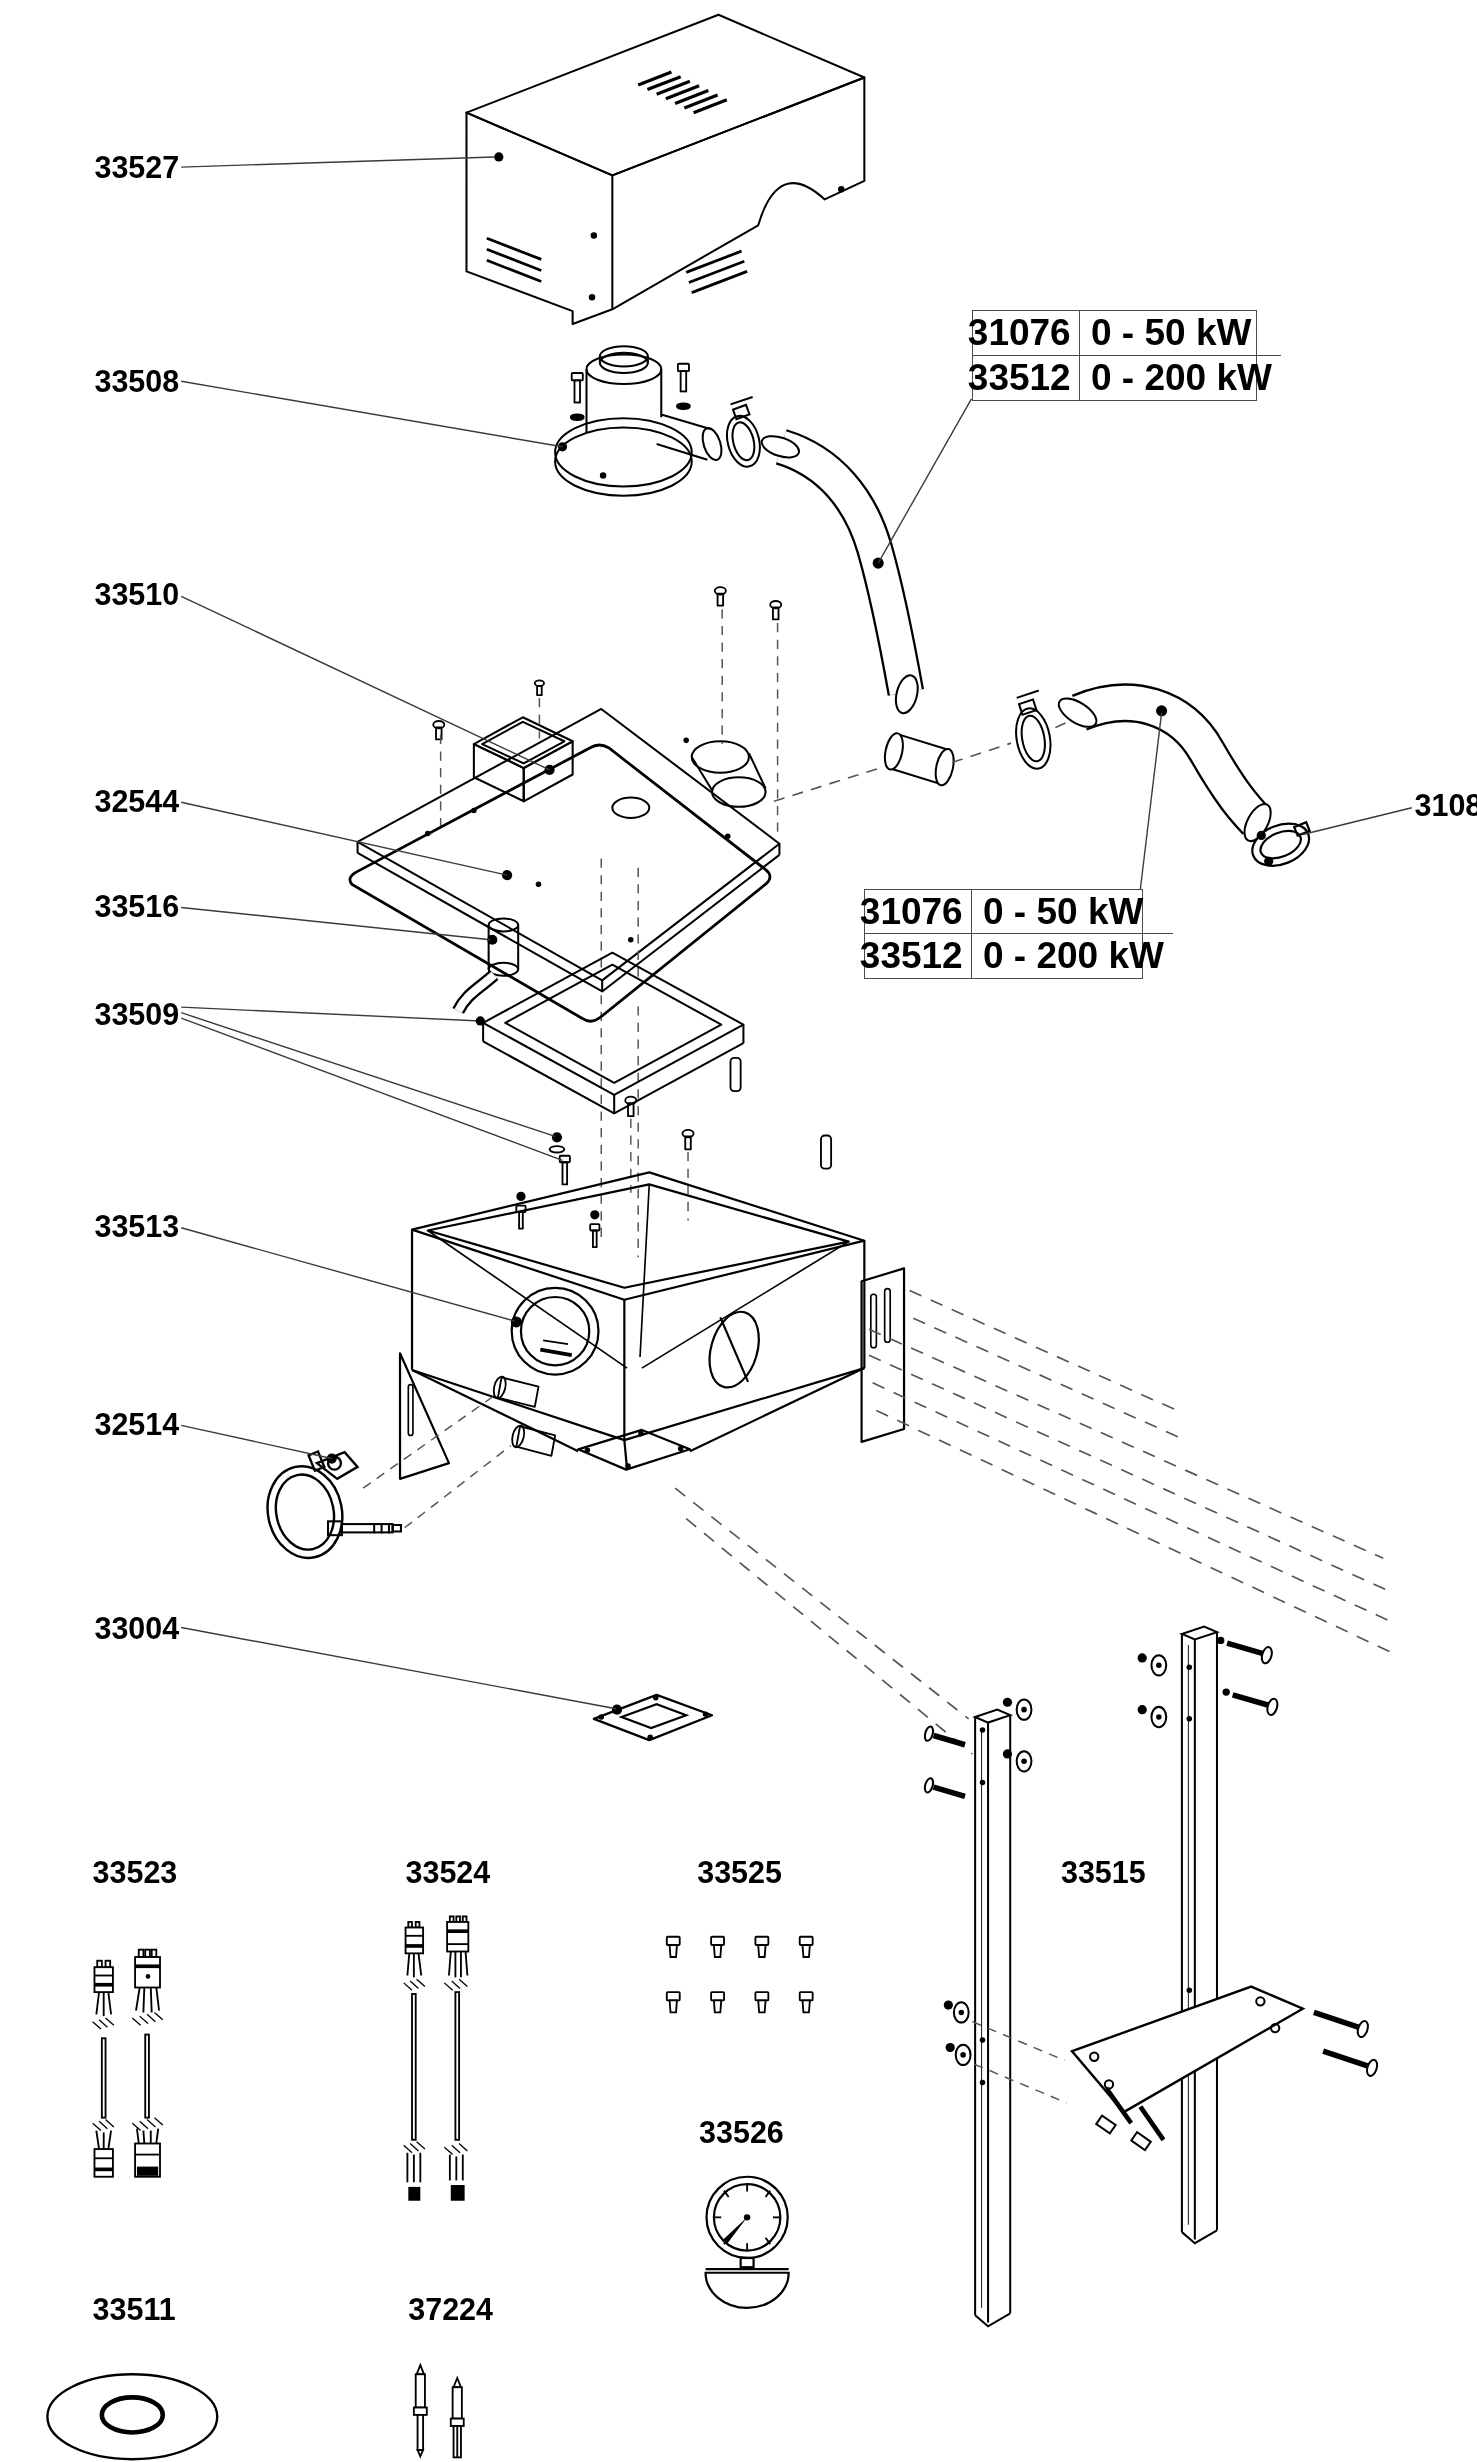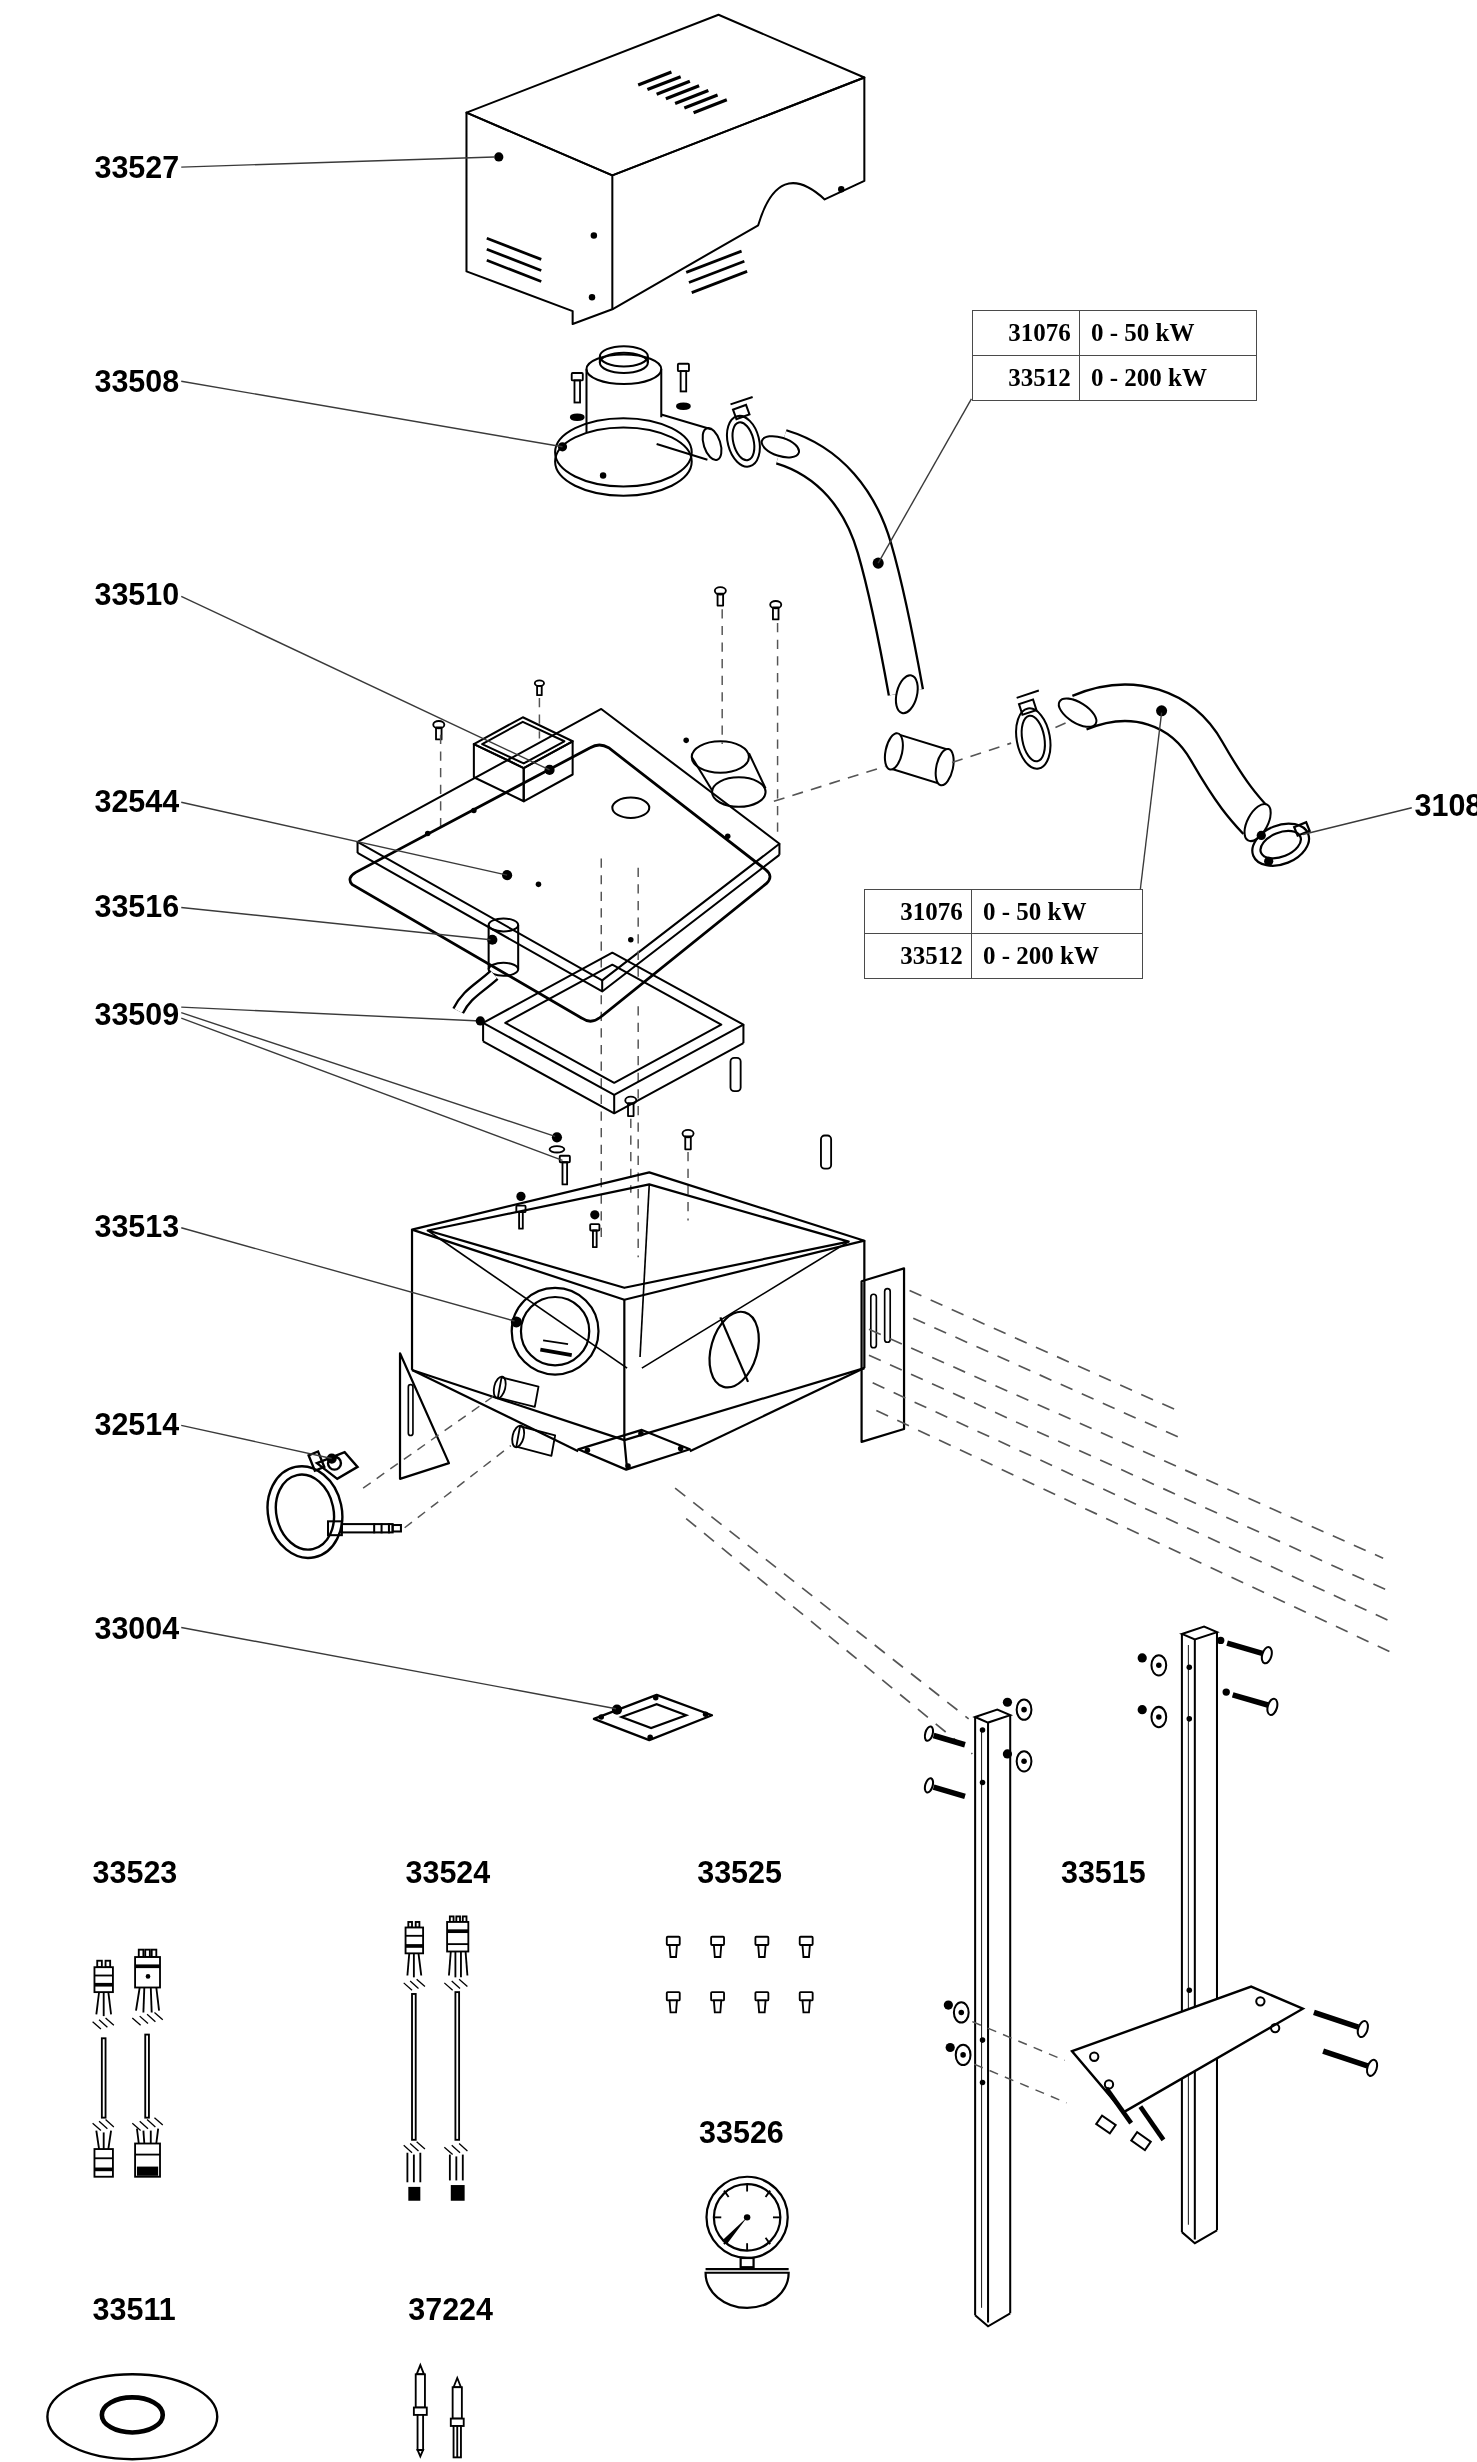--- a/index.html
+++ b/index.html
@@ -12,23 +12,22 @@
     font-family:"Liberation Sans", sans-serif;
     font-weight:700;font-size:33px;fill:#000;
   }
   .ptable{
     position:absolute;background:#fff;border:1.8px solid #4a4a4a;
     display:grid;grid-template-rows:1fr 1fr;z-index:5;
   }
   .ptable .row{display:grid;grid-template-columns:107px 1fr;}
   .ptable .row:first-child{border-bottom:1.4px solid #4a4a4a;}
   .ptable .cell{
-    font-size:25px;font-weight:600;color:#000;display:flex;align-items:center;
+    font-size:37px;font-weight:600;color:#000;display:flex;align-items:center;
     white-space:nowrap;
-    font-family:Liberation Serif, serif;
   }
   .ptable .cell.num{justify-content:flex-end;padding-right:8.3px;border-right:1.4px solid #4a4a4a;}
   .ptable .cell.rng{justify-content:flex-start;padding-left:11px;padding-right:9.2px;text-align:center;}
   #table-upper{left:932px;top:310px;width:283px;height:89px;}
   #table-lower{left:824px;top:889px;width:277px;height:88px;}
 </style>
 </head>
 <body>
 
 <div id="stage">

